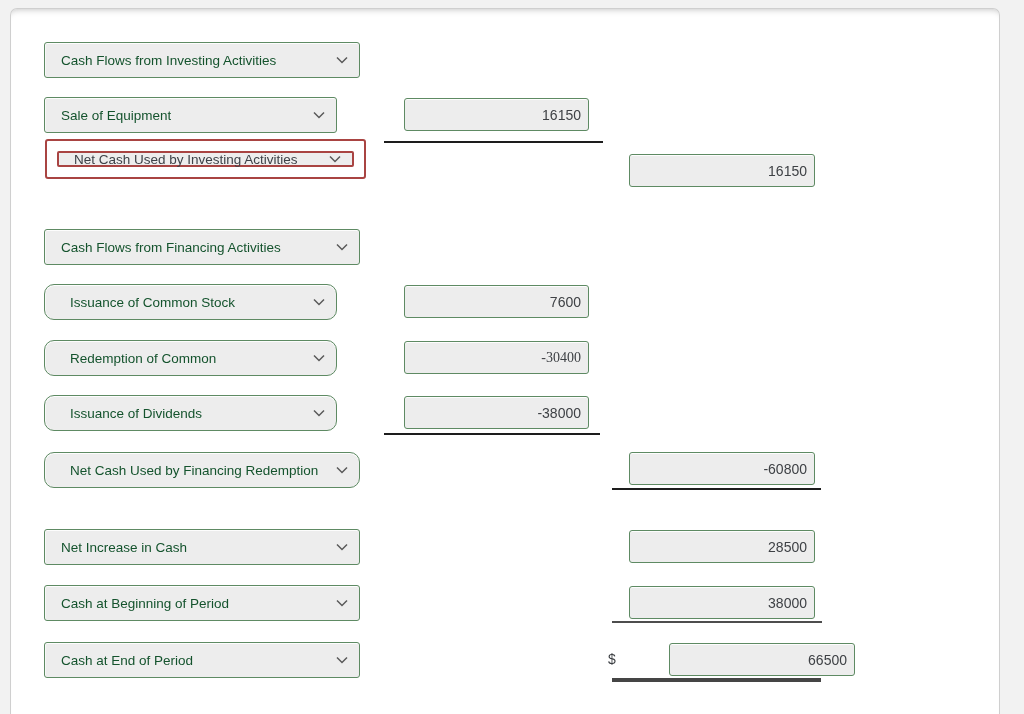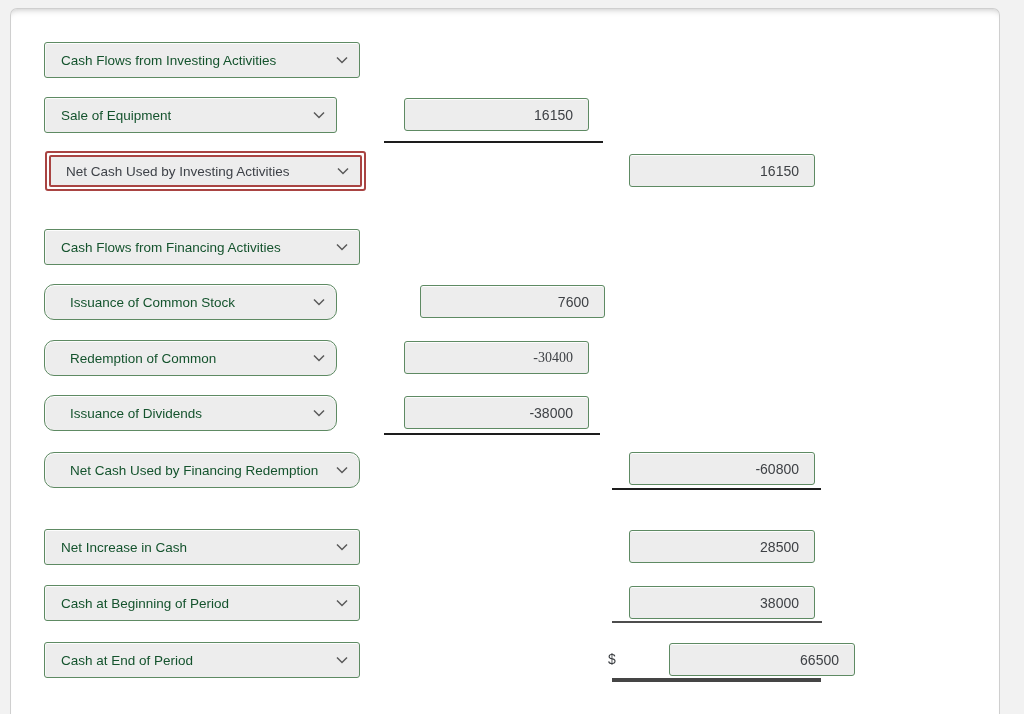--- a/index.html
+++ b/index.html
@@ -32,38 +32,38 @@
   .w293 { width:293px; }
   .p16 { padding-left:16px; }
   .p25 { padding-left:25px;border-radius:10px; }
   .sel-label { white-space:nowrap; overflow:hidden; }
   .chev {
     position:absolute; right:11px; top:50%; transform:translateY(-50%);
     display:flex; align-items:center;
   }
   
   .red-wrap {
-    position:absolute; left:45px; top:151px; width:321px; height:40px;
+    position:absolute; left:45px; top:139px; width:321px; height:40px;
     border:2px solid #a94442; border-radius:3px;
-    padding:2px; background:#ffffff;
+    padding:10px; background:#ffffff;
   }
   .red-wrap .sel-inner {
     position:relative; width:100%; height:100%;
     background:#ededed;
     border:2px solid #a94442; border-radius:2px;
     display:flex; align-items:center; padding-left:15px;
     color:#3e4248; font-size:13.5px; cursor:pointer;
   }
   
   .amt {
     position:absolute; height:33px;
     background:#ededed;
     border:1px solid #5e8a63; border-radius:3px;
     box-shadow: inset 0 1px 0 rgba(255,255,255,0.85);
-    text-align:right; padding-right:15px;
+    text-align:right; padding-right:7px;
     font-size:14px; color:#3e4145;
     font-family:"Liberation Sans","DejaVu Sans",sans-serif;
     outline:none;
   }
   .mid   { left:404px; width:185px; }
   .rightc{ left:629px; width:186px; }
   
   .uline { position:absolute; height:2px; background:#1d1d1d; }
   .uline.gray { background:#4d4d4d; }
   .dline {
@@ -122,21 +122,21 @@
 </div>
 
 <div class="sel w293 p25" style="top:284px">
   <span class="sel-label">Issuance of Common Stock</span>
   <span class="chev">
       <svg width="12" height="8" viewBox="0 0 12 8">
         <path d="M1 1.5l5 5 5-5" fill="none" stroke="#5a5a5a" stroke-width="1.5"></path>
       </svg>
     </span>
 </div>
-<input class="amt mid" style="top: 285px; margin-left: 16px;" readonly="" value="7600">
+<input class="amt mid" style="top: 285px;" readonly="" value="7600">
 
 <div class="sel w293 p25" style="top:340px">
   <span class="sel-label">Redemption of Common</span>
   <span class="chev">
       <svg width="12" height="8" viewBox="0 0 12 8">
         <path d="M1 1.5l5 5 5-5" fill="none" stroke="#5a5a5a" stroke-width="1.5"></path>
       </svg>
     </span>
 </div>
 <input class="amt mid" style="top: 341px; font-family: Liberation Serif, serif;" readonly="" value="-30400">

